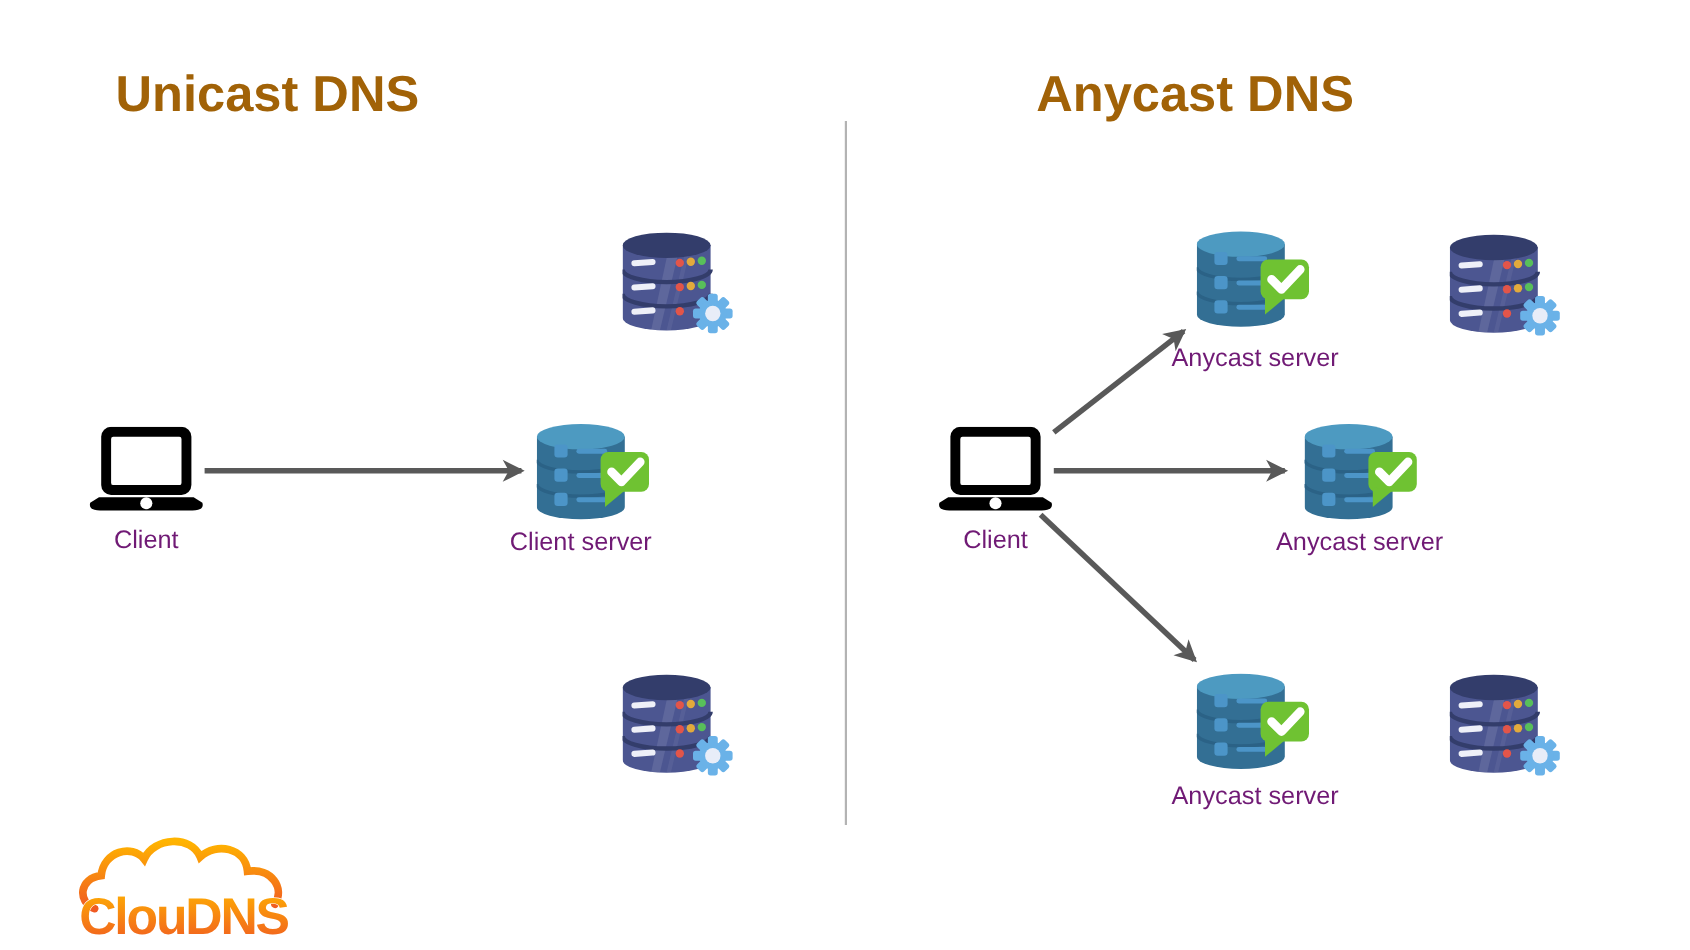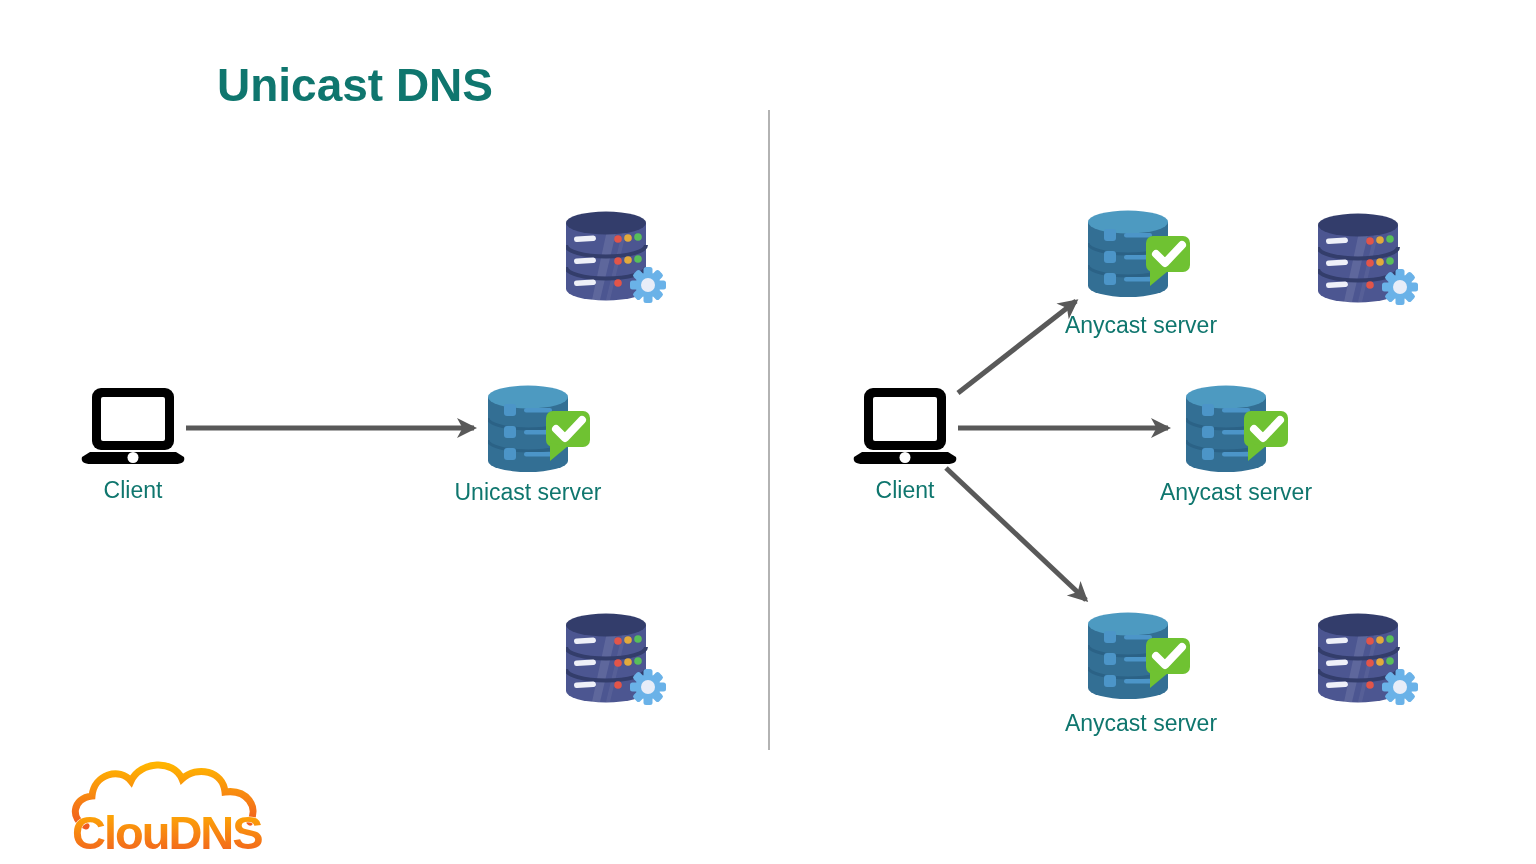--- a/index.html
+++ b/index.html
@@ -10,42 +10,42 @@
     width: 1536px;
     height: 864px;
     background: #ffffff;
     overflow: hidden;
   }
   .abs { position: absolute; }
   .panel-title {
     position: absolute;
     top: 58px;
     width: 500px;
-    text-align: center;
+    text-align: left;
     font-size: 46px;
     font-weight: 800;
-    color: #0f766e;
+    color: #a16207;
     letter-spacing: 0px;
   }
   .title-left  { left: 105px; }
   .title-right { left: 942px; }
   .divider {
     position: absolute;
     left: 768px;
     top: 110px;
     width: 2px;
     height: 640px;
     background: #b3b3b3;
   }
   .node-label {
     position: absolute;
     width: 200px;
     text-align: center;
     font-size: 23px;
-    color: #0f766e;
+    color: #701a75;
   }
   .client-label { width: 106px; }
   #arrow-layer {
     position: absolute;
     left: 0; top: 0;
     width: 1536px; height: 864px;
     pointer-events: none;
   }
   .logo-wrap { position: absolute; left: 22px; top: 758px; margin-left: 48px; }
   svg { display: block; }
@@ -106,20 +106,21 @@
         </g>
         <circle r="7" fill="#e8edf8"></circle>
       </g>
     </symbol>
   </defs>
 </svg>
 
 <div class="canvas">
 
   <div class="panel-title title-left">Unicast DNS</div>
+  <div class="panel-title title-right">Anycast DNS</div>
 
   <div class="divider"></div>
 
   <svg id="arrow-layer">
     <defs>
       <marker id="ah" markerUnits="userSpaceOnUse" markerWidth="26" markerHeight="26" refX="20" refY="13" orient="auto">
         <path d="M3,3 L23,13 L3,23 L8.5,13 Z" fill="#595959"></path>
       </marker>
     </defs>
     <g stroke="#595959" stroke-width="5" fill="none">
@@ -131,21 +132,21 @@
   </svg>
 
   <svg class="abs" style="left:80px; top:388px;" width="106" height="82">
       <use href="#sym-laptop"></use>
     </svg>
   <div class="node-label client-label" style="left:80px; top:477px;">Client</div>
 
   <svg class="abs" style="left:488px; top:385px;" width="108" height="90">
       <use href="#sym-active-server"></use>
     </svg>
-  <div class="node-label" style="left:428px; top:479px;">Unicast server</div>
+  <div class="node-label" style="left:428px; top:479px;">Client server</div>
 
   <svg class="abs" style="left:566px; top:210px;" width="108" height="95">
       <use href="#sym-standby-server"></use>
     </svg>
   <svg class="abs" style="left:566px; top:612px;" width="108" height="95">
       <use href="#sym-standby-server"></use>
     </svg>
 
   <svg class="abs" style="left:852px; top:388px;" width="106" height="82">
       <use href="#sym-laptop"></use>

